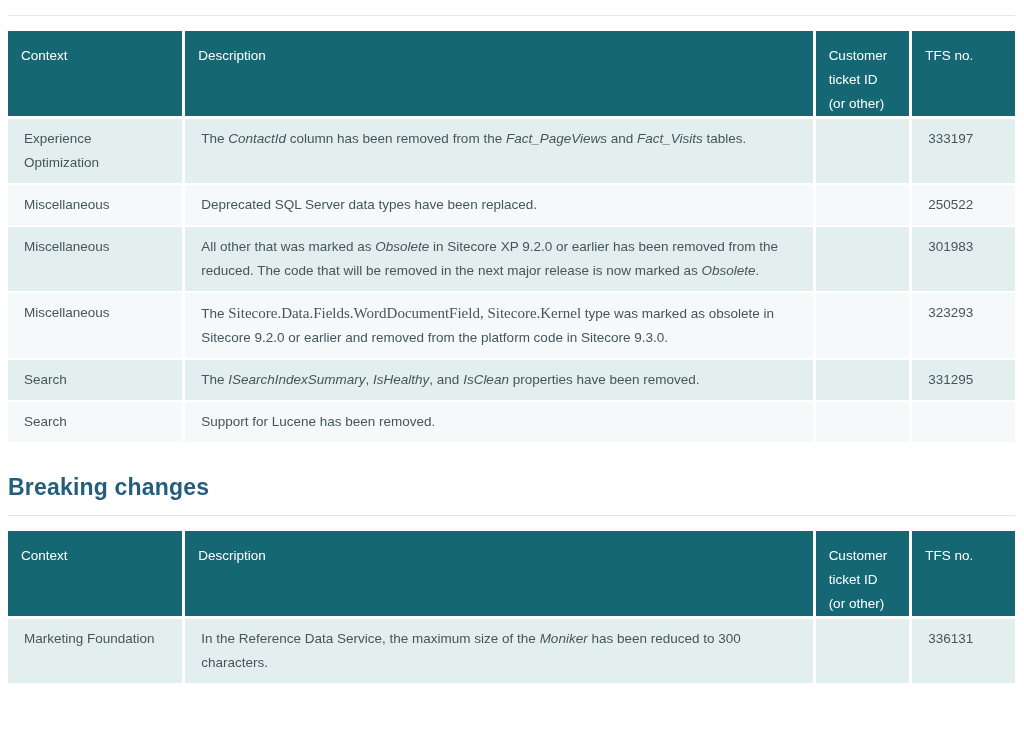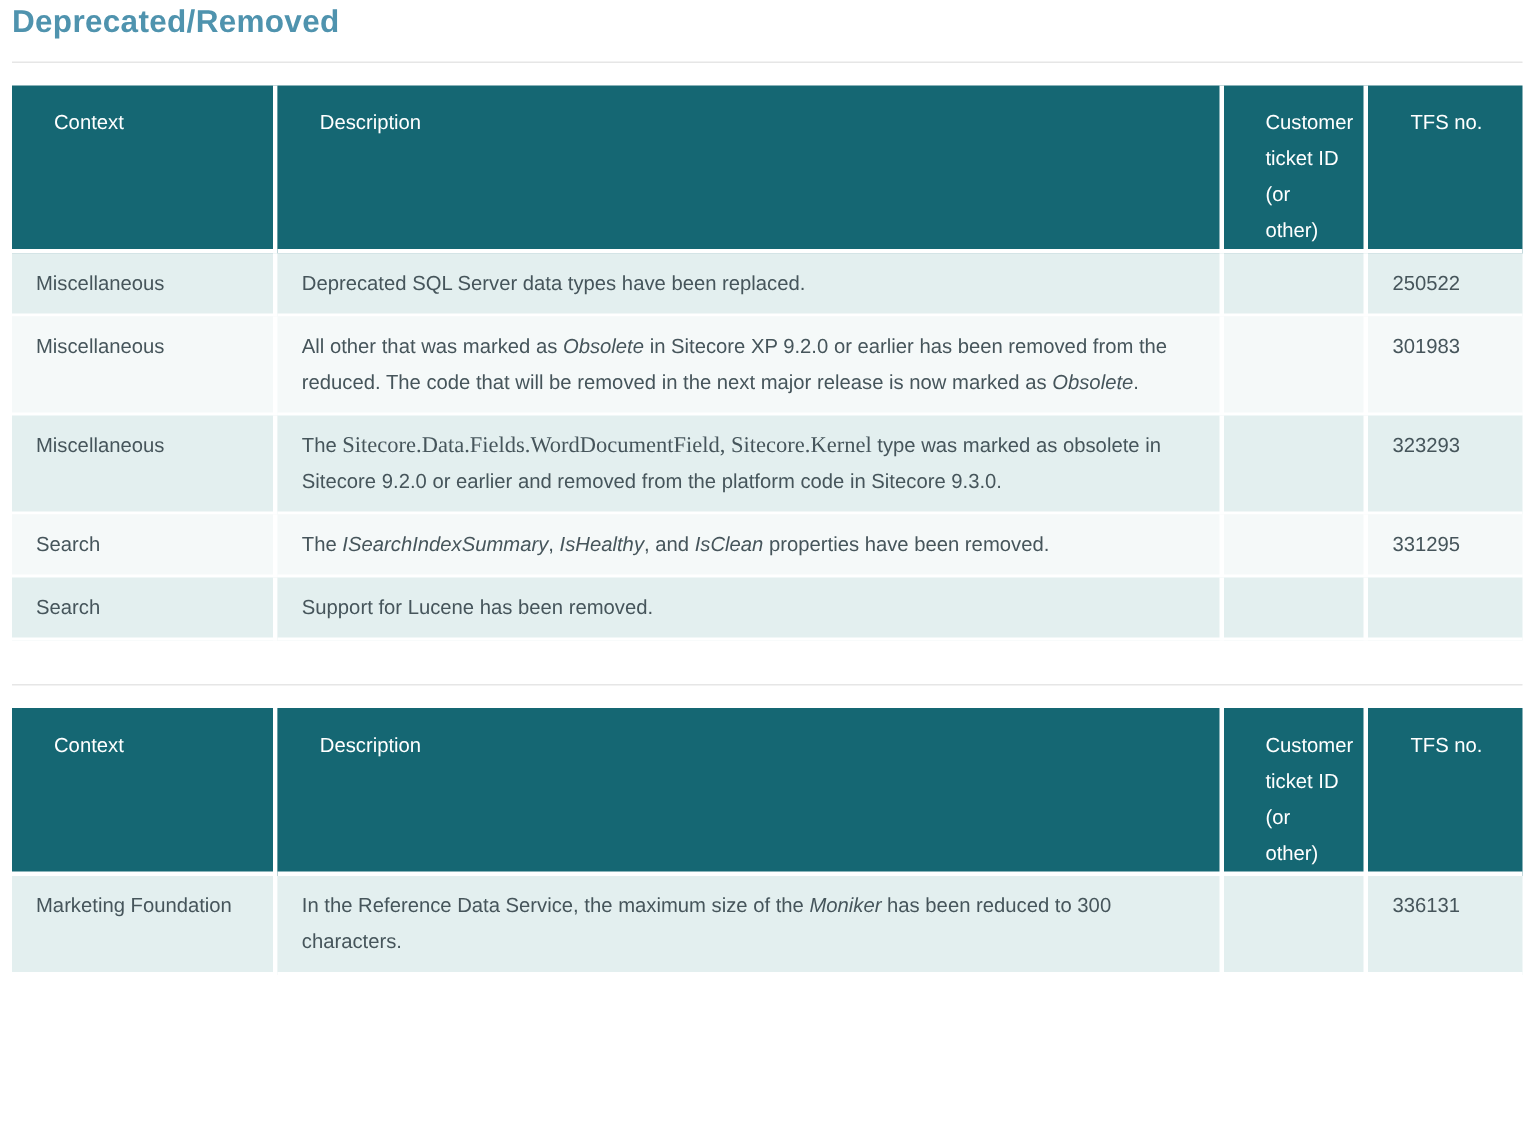--- a/index.html
+++ b/index.html
@@ -45,21 +45,21 @@
 
   th {
     background: var(--header-bg, #156773);
     color: #ffffff;
     font-weight: 400;
     font-size: 13.5px;
     text-align: left;
     vertical-align: top;
     box-sizing: border-box;
     height: 83px;
-    padding: 13px 14px 0 28px;
+    padding: 13px 14px 0 13px;
     line-height: 24px;
     border-right: 3px solid #ffffff;
     border-bottom: 3px solid #ffffff;
   }
   th:last-child { border-right: none; margin-left: 10px; }
 
   td {
     vertical-align: top;
     box-sizing: border-box;
     padding: 8px 16px;
@@ -76,38 +76,43 @@
   .seg-c {
     font-family: Liberation Serif, serif;
     font-size: 15px;
   }
 </style>
 </head>
 <body>
 
 <main id="sections">
   <section class="section">
-    <h2 class="section-title" style="color: rgb(79, 147, 174);">Deprecated/Removed</h2>
     <hr class="rule">
     <table class="notes-table">
       <colgroup>
         <col class="c0">
           <col class="c1">
           <col class="c2">
           <col class="c3">
       </colgroup>
       <thead>
         <tr>
             <th>Context</th>
             <th>Description</th>
             <th>Customer ticket ID (or other)</th>
             <th>TFS no.</th>
           </tr>
       </thead>
       <tbody>
+          <tr>
+            <td>Experience Optimization</td>
+            <td><span>The </span><span class="seg-i">ContactId</span><span> column has been removed from the </span><span class="seg-i">Fact_PageViews</span><span> and </span><span class="seg-i">Fact_Visits</span><span> tables.</span></td>
+            <td></td>
+            <td>333197</td>
+          </tr>
           <tr>
             <td>Miscellaneous</td>
             <td><span>Deprecated SQL Server data types have been replaced.</span></td>
             <td></td>
             <td>250522</td>
           </tr>
           <tr>
             <td>Miscellaneous</td>
             <td><span>All other that was marked as </span><span class="seg-i">Obsolete</span><span> in Sitecore XP 9.2.0 or earlier has been removed from the reduced. The code that will be removed in the next major release is now marked as </span><span class="seg-i">Obsolete</span><span>.</span></td>
             <td></td>
@@ -129,20 +134,21 @@
             <td>Search</td>
             <td><span>Support for Lucene has been removed.</span></td>
             <td></td>
             <td></td>
           </tr>
         </tbody>
     </table>
   </section>
 
   <section class="section">
+    <h2 class="section-title" style="color: rgb(35, 94, 125);">Breaking changes</h2>
     <hr class="rule">
     <table class="notes-table">
       <colgroup>
         <col class="c0">
           <col class="c1">
           <col class="c2">
           <col class="c3">
       </colgroup>
       <thead>
         <tr>

